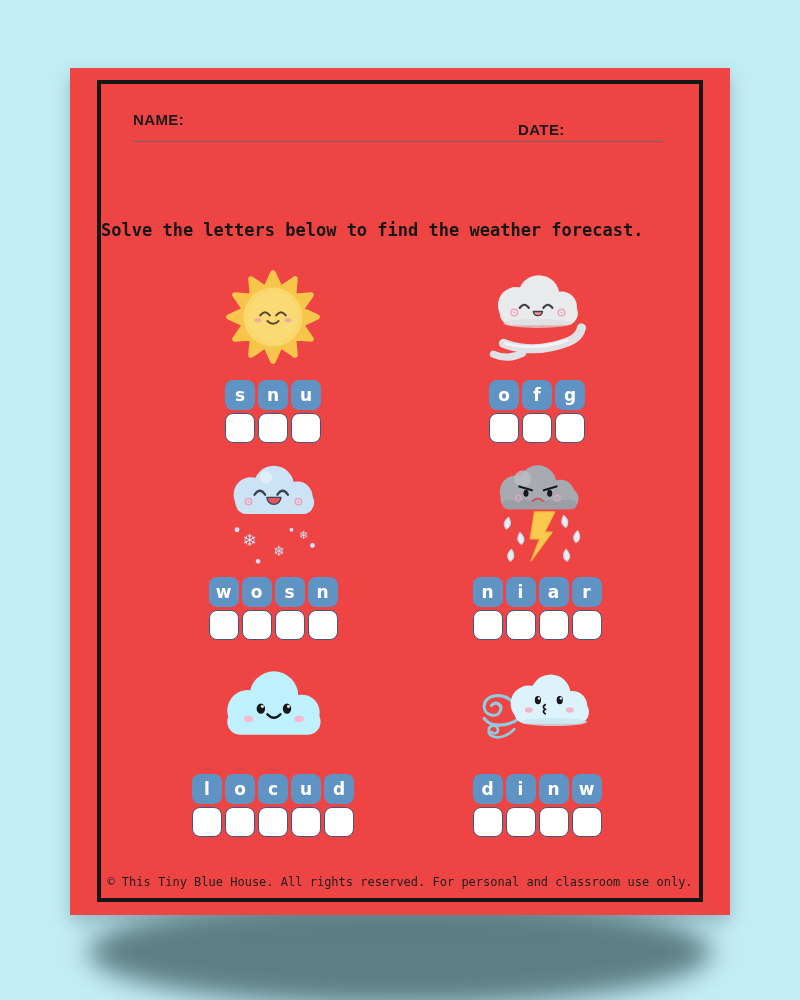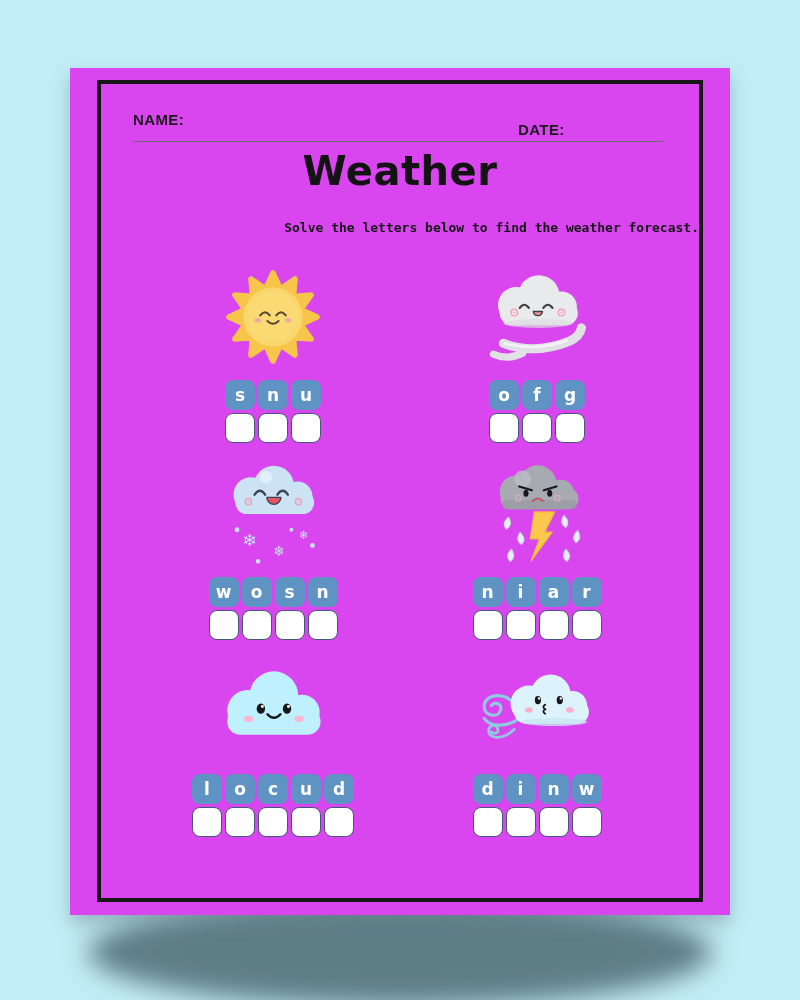--- a/index.html
+++ b/index.html
@@ -4,39 +4,39 @@
 <style>
   html,body{margin:0;padding:0;}
   body{width:800px;height:1000px;background:#c3edf6;overflow:hidden;
        font-family:"Liberation Sans",sans-serif;}
   .canvas{position:relative;width:800px;height:1000px;}
 
   .page-shadow{position:absolute;left:88px;top:898px;width:624px;height:108px;
        background:#5e7e86;border-radius:50%;filter:blur(13px);z-index:0;}
 
   .paper{position:absolute;left:70px;top:68px;width:660px;height:847px;
-       background:#d946ef;z-index:1;box-shadow:0 8px 16px rgba(95,127,134,.45);}
+       background:#ef4444;z-index:1;box-shadow:0 8px 16px rgba(95,127,134,.45);}
 
   .frame{position:absolute;top:12px;left:27px;right:27px;bottom:13px;
        border:4px solid #161616;}
 
   .content{position:relative;width:100%;height:100%;}
 
   .name-label{position:absolute;left:32px;top:27px;font-weight:700;font-size:15px;
        letter-spacing:.4px;color:#1b1b1b;}
   .date-label{position:absolute;left:417px;top:27px;font-weight:700;font-size:15px;
        letter-spacing:.4px;color:#1b1b1b;margin-top:10px;}
   .header-line{position:absolute;left:32px;top:57px;width:530px;height:0;
        border-top:1.6px solid #6a6a6a;}
 
   .title{position:absolute;top:64px;left:0;width:100%;text-align:center;
        font-family:"DejaVu Sans",sans-serif;font-weight:700;font-size:40px;
        color:#131313;letter-spacing:.5px;}
-  .subtitle{position:absolute;top:136px;left:0;width:100%;text-align:right;
-       font-family:"DejaVu Sans Mono",monospace;font-weight:600;font-size:13px;
+  .subtitle{position:absolute;top:136px;left:0;width:100%;text-align:left;
+       font-family:"DejaVu Sans Mono",monospace;font-weight:600;font-size:17px;
        color:#161616;}
 
   .grid{position:absolute;top:182px;left:0;display:grid;
        grid-template-columns:264px 264px;padding:0 30px 0 40px;
        row-gap:20px;justify-items:center;}
   .cell{display:flex;flex-direction:column;align-items:center;}
   .icon-wrap{height:102px;display:flex;align-items:center;justify-content:center;
        margin-bottom:12px;}
   .tiles,.boxes{display:flex;}
   .tile{width:30px;height:30px;margin:0 1.5px;border-radius:8px;background:#5e93c4;
@@ -56,21 +56,20 @@
   <div class="page-shadow"></div>
 
   <div class="paper">
     <div class="frame">
       <div class="content">
 
         <span class="name-label">NAME:</span>
         <span class="date-label">DATE:</span>
         <div class="header-line"></div>
 
-        <div class="title">Weather</div>
         <div class="subtitle">Solve the letters below to find the weather forecast.</div>
 
         <div class="grid">
 
           <div class="cell">
             <div class="icon-wrap">
               <svg width="96" height="96" viewBox="0 0 120 120">
                 <polygon points="115,60 94.8,69.3 107.6,87.5 85.5,85.5 87.5,107.6 69.3,94.8 60,115 50.7,94.8 32.5,107.6 34.5,85.5 12.4,87.5 25.2,69.3 5,60 25.2,50.7 12.4,32.5 34.5,34.5 32.5,12.4 50.7,25.2 60,5 69.3,25.2 87.5,12.4 85.5,34.5 107.6,32.5 94.8,50.7" fill="#f6c54a" stroke="#f6c54a" stroke-width="7" stroke-linejoin="round"></polygon>
                 <circle cx="60" cy="60" r="37" fill="#f9d76c"></circle>
                 <circle cx="60" cy="60" r="32" fill="#fbdd7a" opacity="0.55"></circle>
@@ -277,17 +276,18 @@
             <div class="boxes">
               <span class="box"></span>
               <span class="box"></span>
               <span class="box"></span>
               <span class="box"></span>
             </div>
           </div>
 
         </div>
 
+        <div class="footer">© This Tiny Blue House. All rights reserved. For personal and classroom use only.</div>
 
       </div>
     </div>
   </div>
 </div>
 
 </body></html>

